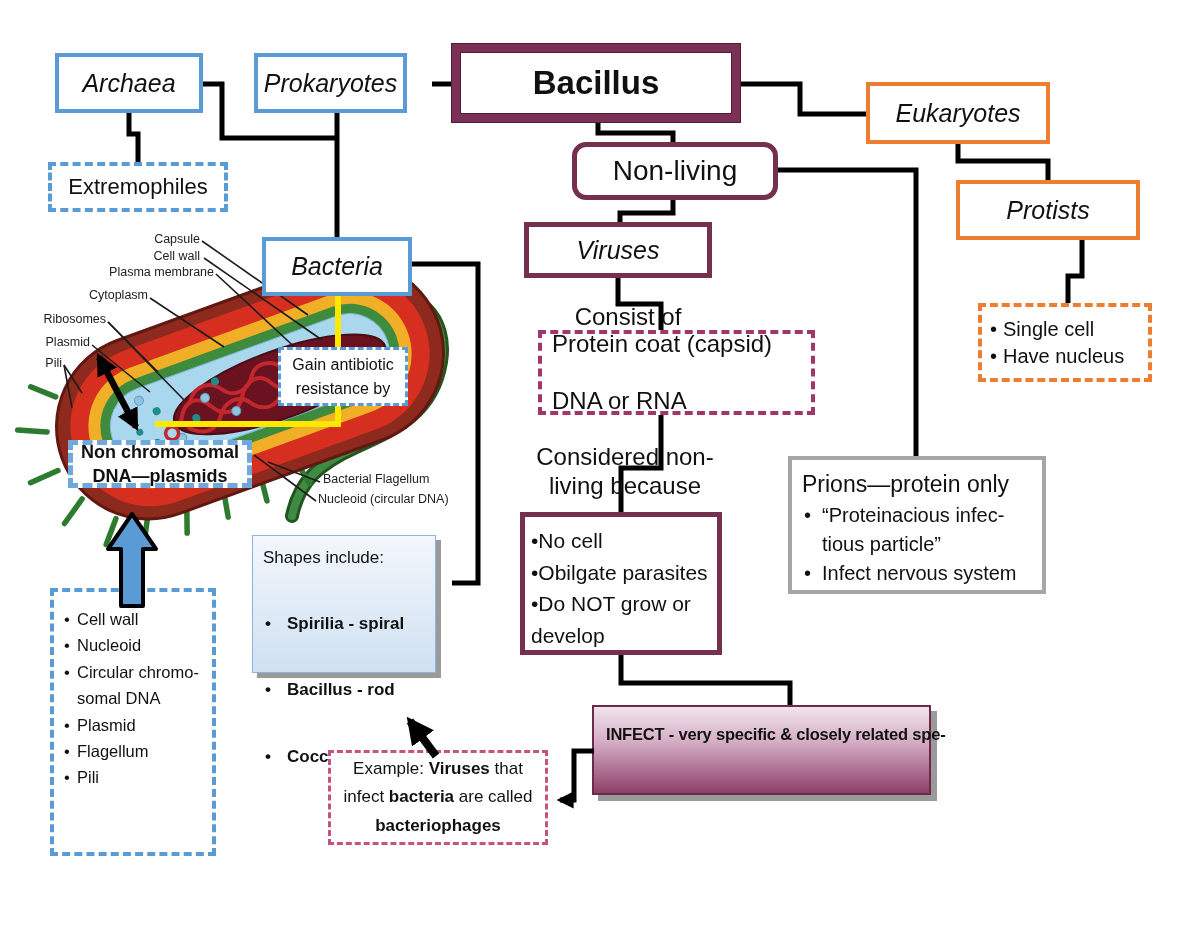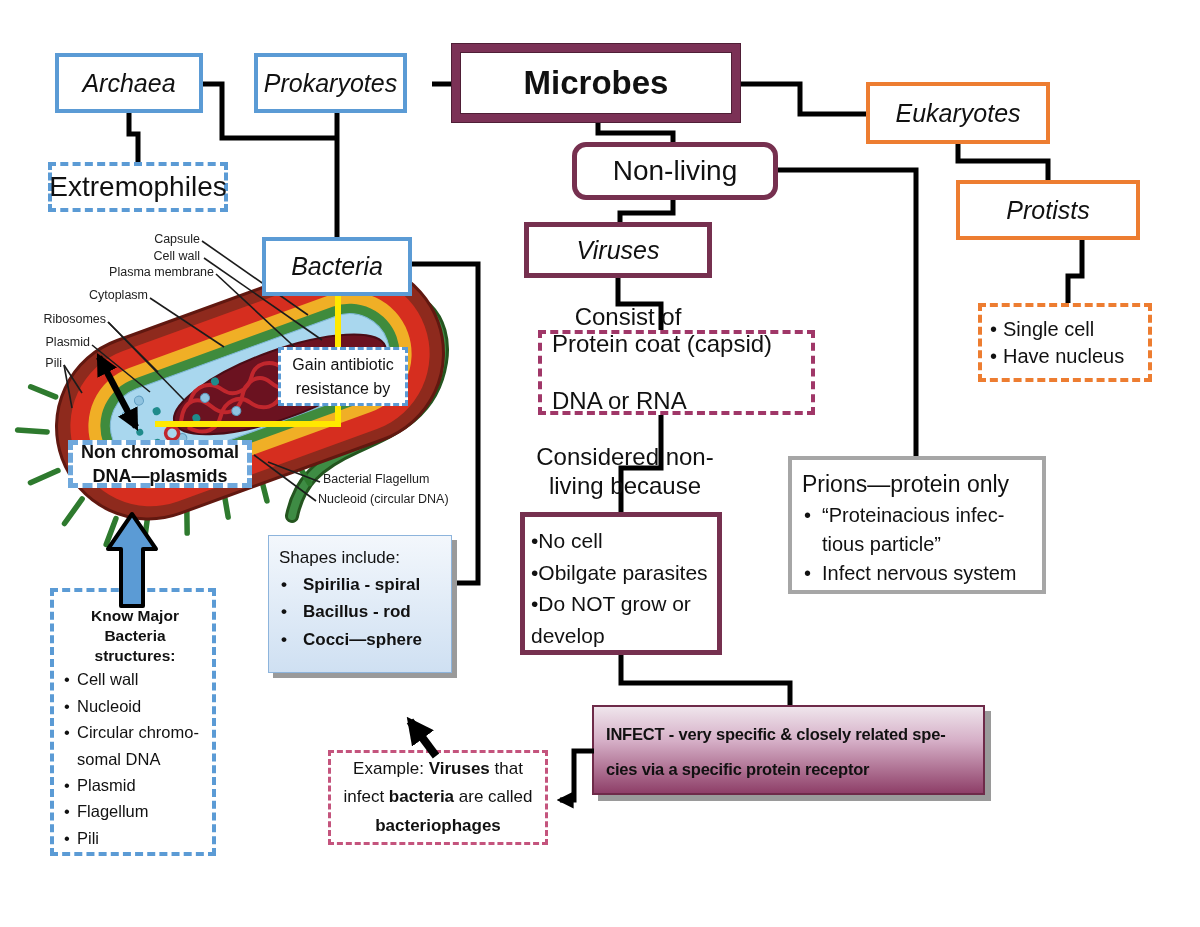--- a/index.html
+++ b/index.html
@@ -126,28 +126,28 @@
 
   <div class="box b-blue fs26" style="left:55px;top:53px;width:148px;height:60px;">
     <span>Archaea</span>
   </div>
 
   <div class="box b-blue fs26" style="left:254px;top:53px;width:153px;height:60px;">
     <span>Prokaryotes</span>
   </div>
 
   <div class="box b-maroon-thick" style="left:452px;top:44px;width:288px;height:78px;font-size:33px;font-weight:bold;">
-    <span>Microbes</span>
+    <span>Bacillus</span>
   </div>
 
   <div class="box b-orange fs26" style="left:866px;top:82px;width:184px;height:62px;">
     <span>Eukaryotes</span>
   </div>
 
-  <div class="box b-blue-dash" style="left:48px;top:162px;width:180px;height:50px;font-size:28px;">
+  <div class="box b-blue-dash" style="left:48px;top:162px;width:180px;height:50px;font-size:22px;">
     <span>Extremophiles</span>
   </div>
 
   <div class="box b-maroon" style="left:572px;top:142px;width:206px;height:58px;font-size:28px;border-radius:14px;">
     <span>Non-living</span>
   </div>
 
   <div class="box b-maroon fs26" style="left:524px;top:222px;width:188px;height:56px;">
     <span>Viruses</span>
   </div>
@@ -192,43 +192,38 @@
     <div class="bt">Obilgate parasites</div>
     <div class="bt">Do NOT grow or develop</div>
   </div>
 
   <div class="box b-gray leftalign" style="left:788px;top:456px;width:258px;height:138px;font-size:20px;padding:8px 10px;justify-content:flex-start;line-height:1.45;">
     <div style="font-size:23px;">Prions—protein only</div>
     <div class="bl" style="padding-left:20px;">“Proteinacious infec-tious particle”</div>
     <div class="bl" style="padding-left:20px;">Infect nervous system</div>
   </div>
 
-  <div class="box leftalign" id="shapes-box" style="left:268px;top:535px;width:184px;height:138px;font-size:17px;padding:8px 6px 8px 10px;justify-content:flex-start;line-height:1.6;">
+  <div class="box leftalign" id="shapes-box" style="left:252px;top:535px;width:184px;height:138px;font-size:17px;padding:8px 6px 8px 10px;justify-content:flex-start;line-height:1.6;gap:39px;">
     <div>Shapes include:</div>
     <div class="bl bold" style="padding-left:24px;">Spirilia - spiral</div>
     <div class="bl bold" style="padding-left:24px;">Bacillus - rod</div>
     <div class="bl bold" style="padding-left:24px;">Cocci—sphere</div>
   </div>
 
   <div class="box b-blue-dash leftalign" style="left:50px;top:588px;width:166px;height:268px;font-size:16.5px;padding:14px 4px 6px 8px;justify-content:flex-start;line-height:1.6;">
-    <div class="bold" style="width:100%;text-align:center;font-size:15.5px;line-height:1.3;">
-      <div>Know Major</div>
-      <div>Bacteria structures:</div>
-    </div>
     <div class="bl">Cell wall</div>
     <div class="bl">Nucleoid</div>
     <div class="bl">Circular chromo-somal DNA</div>
     <div class="bl">Plasmid</div>
     <div class="bl">Flagellum</div>
     <div class="bl">Pili</div>
   </div>
 
-  <div class="box leftalign bold" id="infect-box" style="left:592px;top:705px;width:393px;height:90px;font-size:16.5px;padding:10px 4px 8px 12px;justify-content:flex-start;line-height:2.1;letter-spacing:-0.2px;">
+  <div class="box leftalign bold" id="infect-box" style="left:592px;top:705px;width:339px;height:90px;font-size:16.5px;padding:10px 4px 8px 12px;justify-content:flex-start;line-height:2.1;letter-spacing:-0.2px;">
     <div class="nowrap">INFECT - very specific &amp; closely related spe-</div>
-    <div class="nowrap">cies via a specific protein receptor</div>
   </div>
 
   <div class="box b-pink-dash" style="left:328px;top:750px;width:220px;height:95px;font-size:17px;line-height:1.65;">
     <div class="nowrap"><span>Example: </span><span class="bold">Viruses</span><span> that</span></div>
     <div class="nowrap"><span>infect </span><span class="bold">bacteria</span><span> are called</span></div>
     <div class="nowrap bold">bacteriophages</div>
   </div>
 
   <div class="cell-label r" style="left:132px;top:233px;width:68px;">Capsule</div>
   <div class="cell-label r" style="left:132px;top:250px;width:68px;">Cell wall</div>

